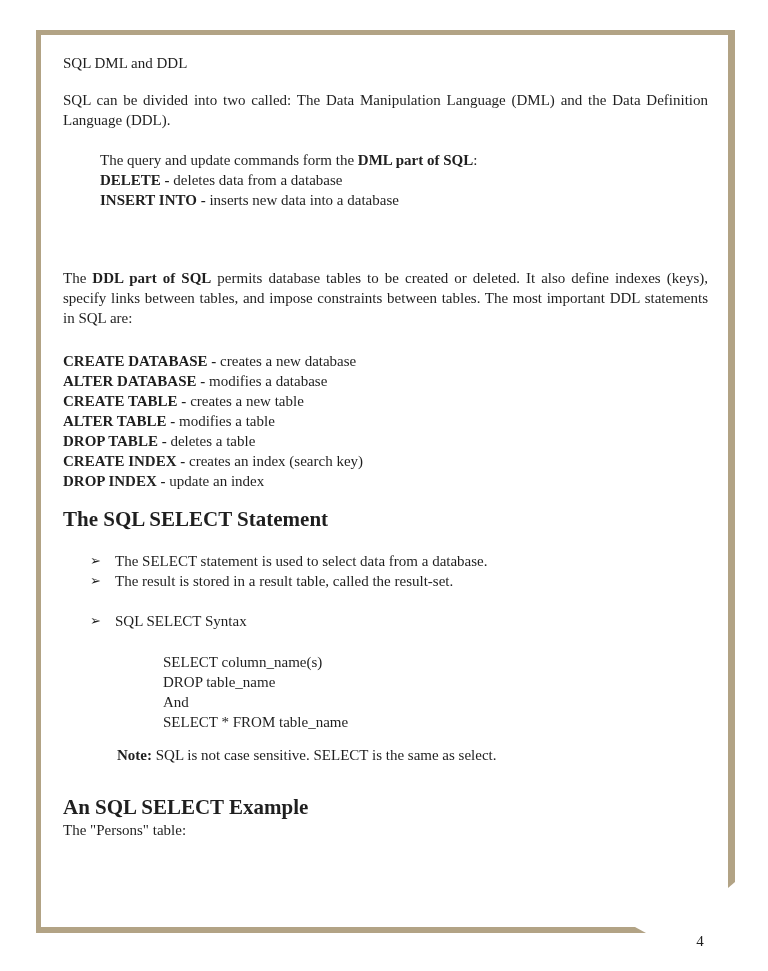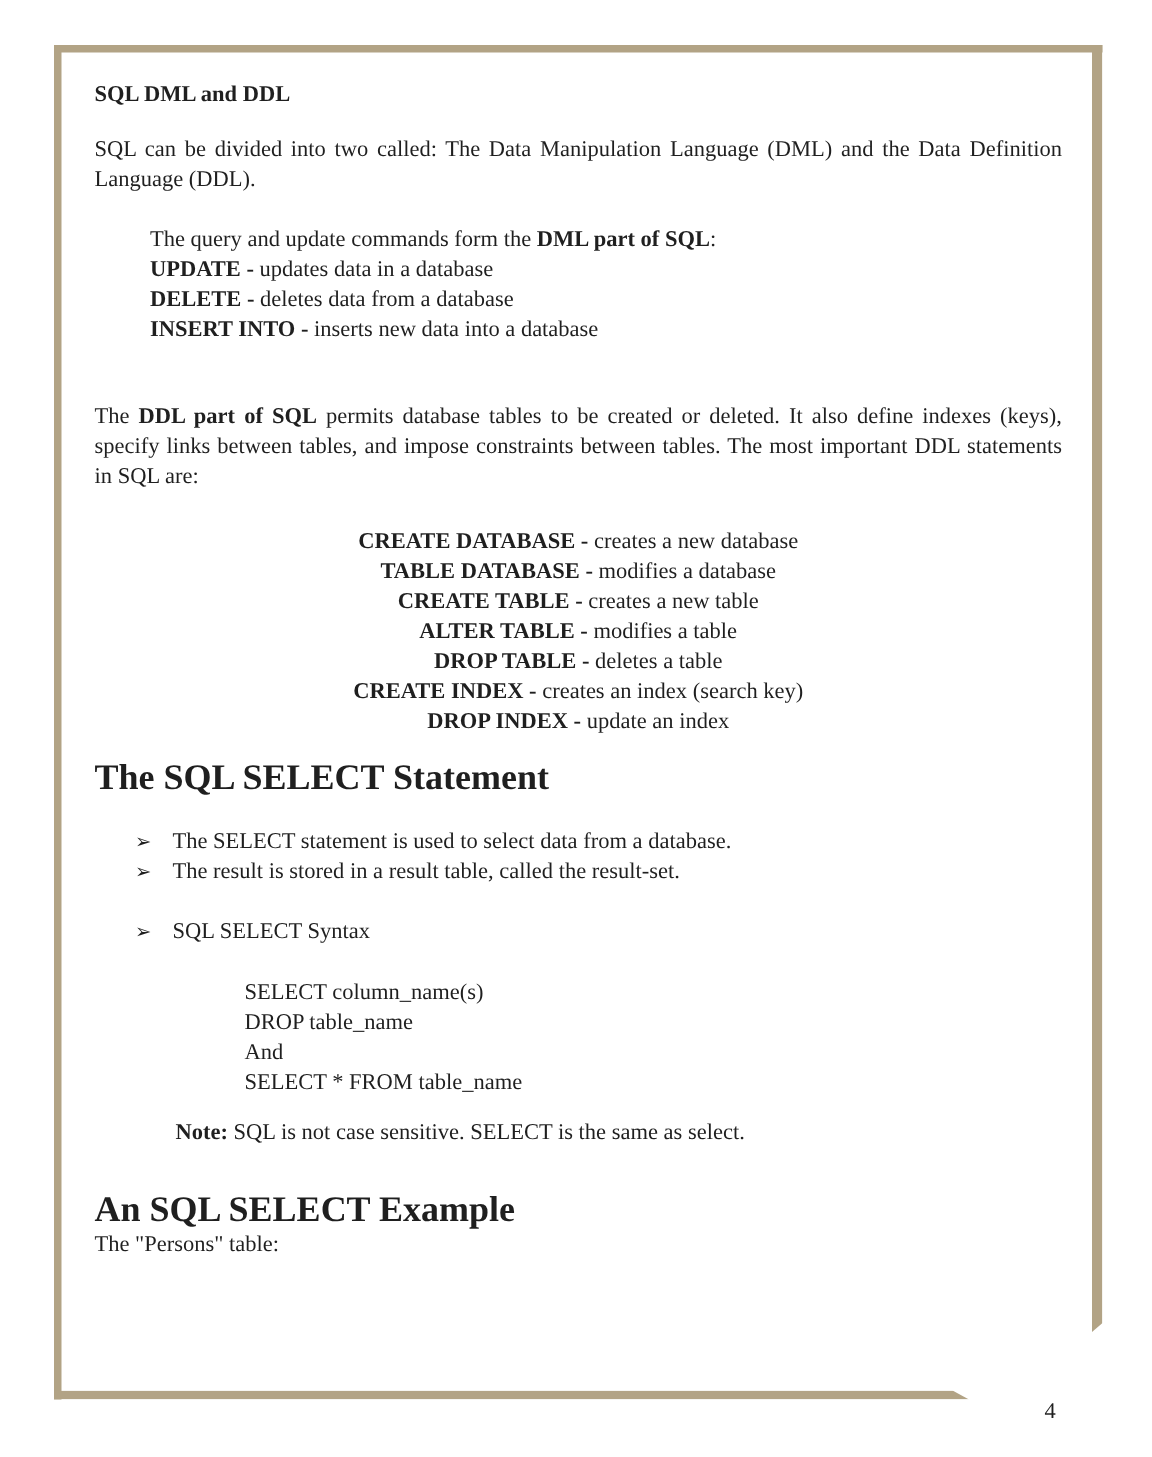--- a/index.html
+++ b/index.html
@@ -20,28 +20,28 @@
                   clip-path:polygon(0 0,100% 0,100% calc(100% - 6px),0 100%); }
   .frame-bottom { left:36px; top:927px; width:610px; height:6px;
                   clip-path:polygon(0 0,calc(100% - 11px) 0,100% 100%,0 100%); }
 
   
   .block { position:absolute; left:63px; width:645px; font-size:15px; line-height:20px; }
   .just  { text-align:justify; }
   b, .b  { font-weight:bold; }
   .u     { }
 
-  .doc-title { top:53px; font-weight:bold; }
+  .doc-title { top:53px; font-weight:normal; }
   .para-intro { top:90px; }
   .dml-block { top:150px;margin-left:37px; }
   .ddl-para  { top:268px; }
-  .ddl-list  { top:351px;text-align:center; }
+  .ddl-list  { top:351px; }
   .line { height:20px; }
 
-  .h1 { position:absolute; left:63px; width:645px; font-size:24px; line-height:26px; font-weight:bold; }
+  .h1 { position:absolute; left:63px; width:645px; font-size:21px; line-height:26px; font-weight:bold; }
   .h-select  { top:506px; }
   .h-example { top:794px; }
 
   .bullets { top:551px; }
   .bullet-syntax { top:611px; }
   .bullet-row { display:flex; padding-left:27px; }
   .bullet-glyph { width:25px; flex:0 0 25px; font-size:13px; }
 
   .code-block { top:652px; padding-left:100px; }
   .note-line  { top:745px; padding-left:54px; }
@@ -59,30 +59,29 @@
   <div class="frame-line frame-top"></div>
   <div class="frame-line frame-right"></div>
   <div class="frame-line frame-bottom"></div>
 
   <div class="block doc-title">SQL DML and DDL</div>
 
   <p class="block para-intro just"><span>SQL can be divided into two called: </span><span class="u">The Data Manipulation Language </span><span>(DML) and the </span><span class="u">Data Definition Language </span><span>(DDL).</span></p>
 
   <div class="block dml-block">
     <div class="line"><span>The query and update commands form the </span><b>DML part of SQL</b><span>:</span></div>
-    <div class="line"><b>UPDATE -</b><span> updates data in a database</span></div>
     <div class="line"><b>DELETE -</b><span> deletes data from a database</span></div>
     <div class="line"><b>INSERT INTO -</b><span> inserts new data into a database</span></div>
   </div>
 
   <p class="block ddl-para just"><span>The </span><b>DDL part of SQL</b><span> permits database tables to be created or deleted. It also define indexes (keys), specify links between tables, and impose constraints between tables. The most important DDL statements in SQL are:</span></p>
 
   <div class="block ddl-list">
     <div class="line"><b>CREATE DATABASE -</b><span> creates a new database</span></div>
-    <div class="line"><b>TABLE DATABASE -</b><span> modifies a database</span></div>
+    <div class="line"><b>ALTER DATABASE -</b><span> modifies a database</span></div>
     <div class="line"><b>CREATE TABLE -</b><span> creates a new table</span></div>
     <div class="line"><b>ALTER TABLE -</b><span> modifies a table</span></div>
     <div class="line"><b>DROP TABLE -</b><span> deletes a table</span></div>
     <div class="line"><b>CREATE INDEX -</b><span> creates an index (search key)</span></div>
     <div class="line"><b>DROP INDEX -</b><span> update an index</span></div>
   </div>
 
   <h2 class="h1 h-select">The SQL SELECT Statement</h2>
 
   <div class="block bullets">

